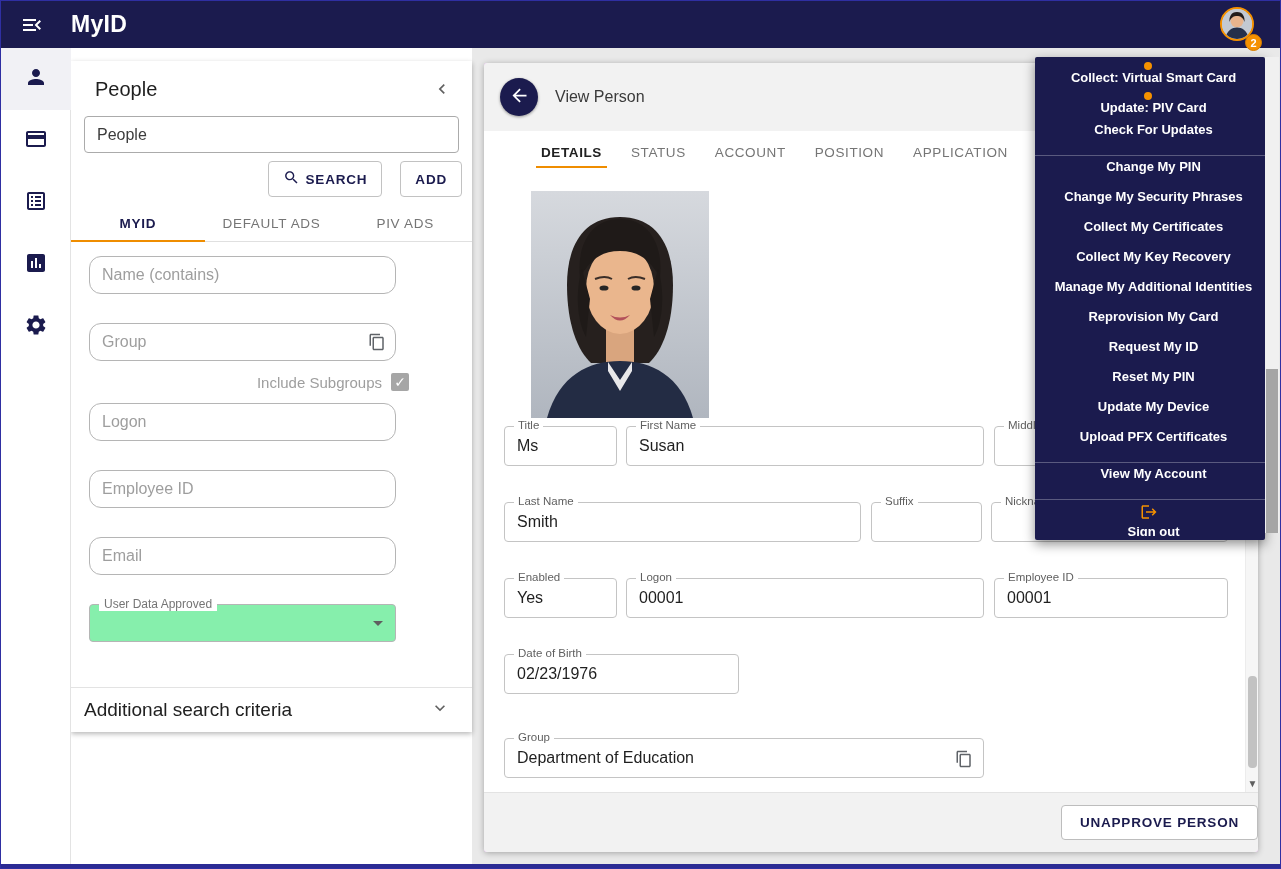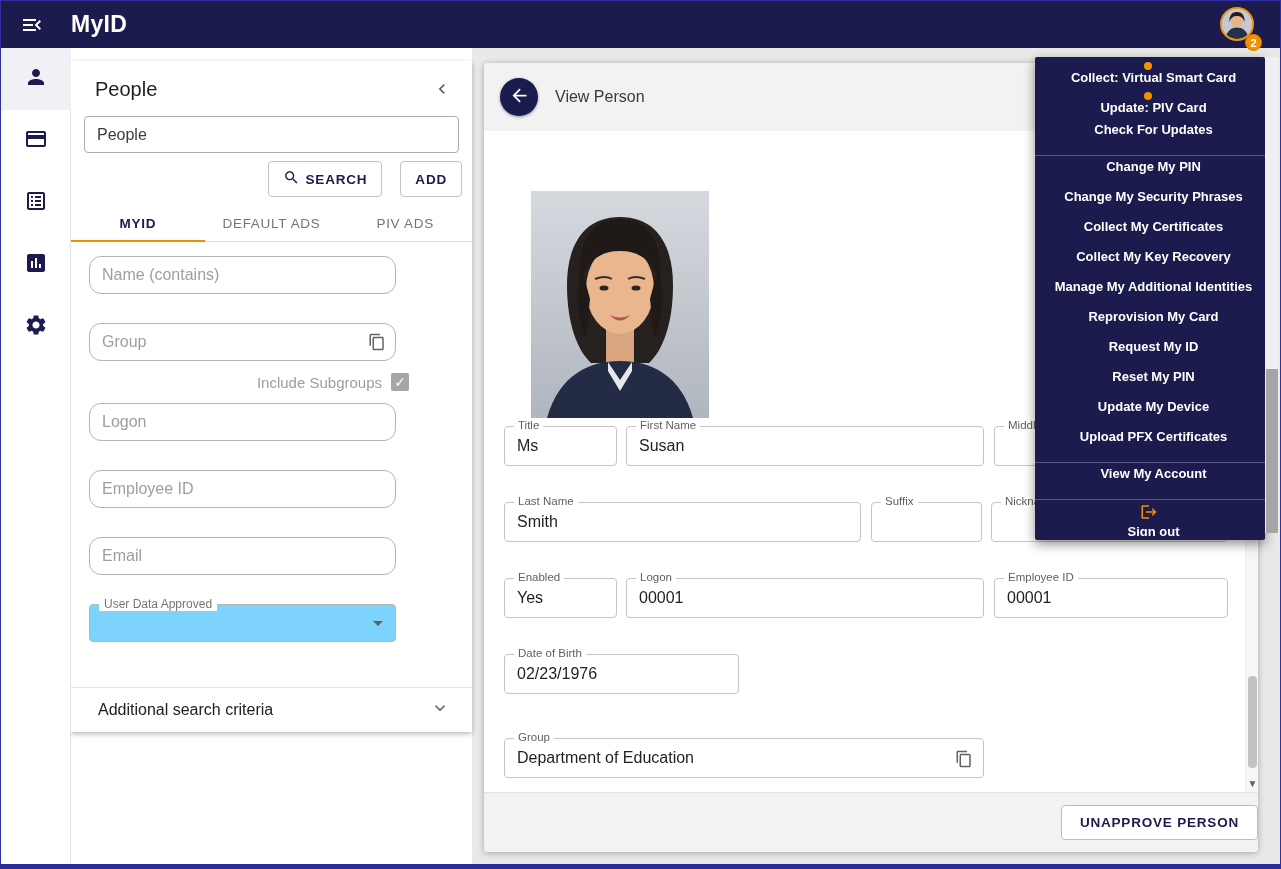--- a/index.html
+++ b/index.html
@@ -52,27 +52,27 @@
   .f-input { width:307px; height:38px; border:1px solid #b5b5b5; border-radius:12px; font-size:16px; color:#3c3c3c;
              padding:0 12px; outline:none; background:#fff; font-family:"Liberation Sans", sans-serif; }
   .f-input::placeholder { color:#9e9e9e; opacity:1; }
   .f-trailing-icon { position:absolute; right:10px; top:10px; cursor:pointer; }
   .subgroups-row { display:flex; align-items:center; justify-content:flex-end; gap:9px; margin:-17px 0 12px 0;
                    width:320px; }
   .subgroups-label { font-size:15px; color:#9e9e9e; }
   .checkbox-checked { width:18px; height:18px; border-radius:2px; background:#a6a6a6; color:#fff; font-size:14px;
                       line-height:18px; text-align:center; cursor:pointer; }
   .select-field { position:relative; width:307px; height:38px; border:1px solid #b5b5b5; border-radius:4px;
-                  background:#7dd3fc; cursor:pointer; margin-bottom:0; }
+                  background:#86efac; cursor:pointer; margin-bottom:0; }
   .select-field .flabel { position:absolute; top:-8px; left:9px; background:#fff; padding:0 5px; font-size:12px; color:#757575; }
   .select-arrow { position:absolute; right:12px; top:16px; width:0; height:0; border-left:5px solid transparent;
                   border-right:5px solid transparent; border-top:5px solid #5f5f5f; }
   .pp-additional { margin-top:45px; height:45px; border-top:1px solid #e3e3e3; display:flex; align-items:center;
                    justify-content:space-between; padding:0 22px 0 13px; cursor:pointer; }
-  .pp-additional-label { font-size:16px; color:#212121;margin-left:14px; }
+  .pp-additional-label { font-size:19px; color:#212121; }
 
   
   .person-card { position:absolute; left:483px; top:62px; width:774px; height:789px; background:#f0abfc;
                  border-radius:3px; box-shadow:0 1px 6px rgba(0,0,0,0.3); z-index:3; display:flex; flex-direction:column; }
   .pc-header { height:68px; background:#f2f2f2; display:flex; align-items:center; padding:0 16px;
                border-radius:3px 3px 0 0; flex:none; }
   .back-btn { width:38px; height:38px; border-radius:50%; background:#1b1b4e; display:flex; align-items:center;
               justify-content:center; cursor:pointer; box-shadow:0 1px 3px rgba(0,0,0,0.4); flex:none; }
   .pc-title { margin-left:17px; font-size:16px; color:#3a3a3a; }
   .pc-body { flex:1; background:#fff; position:relative; overflow:hidden; }
@@ -246,20 +246,28 @@
       <div class="back-btn">
         <span>
           <svg width="21" height="21" viewBox="0 0 24 24" fill="#fff">
               <path d="M20 11H7.83l5.59-5.59L12 4l-8 8 8 8 1.41-1.41L7.83 13H20v-2z"></path>
             </svg>
         </span>
       </div>
       <div class="pc-title">View Person</div>
     </div>
     <div class="pc-body">
+      <div class="pc-tabs">
+        <div class="pc-tab active">DETAILS</div>
+        <div class="pc-tab">STATUS</div>
+        <div class="pc-tab">ACCOUNT</div>
+        <div class="pc-tab">POSITION</div>
+        <div class="pc-tab">APPLICATION</div>
+        <div class="pc-tab">BIOMETRICS</div>
+      </div>
 
       <div class="photo">
         <svg width="178" height="227" viewBox="0 0 178 227">
           <defs>
             <linearGradient id="pbg" x1="0" y1="0" x2="0" y2="1">
               <stop offset="0" stop-color="#d6d9de"></stop>
                 <stop offset="1" stop-color="#b0b6bf"></stop>
             </linearGradient>
           </defs>
           <rect width="178" height="227" fill="url(#pbg)"></rect>

